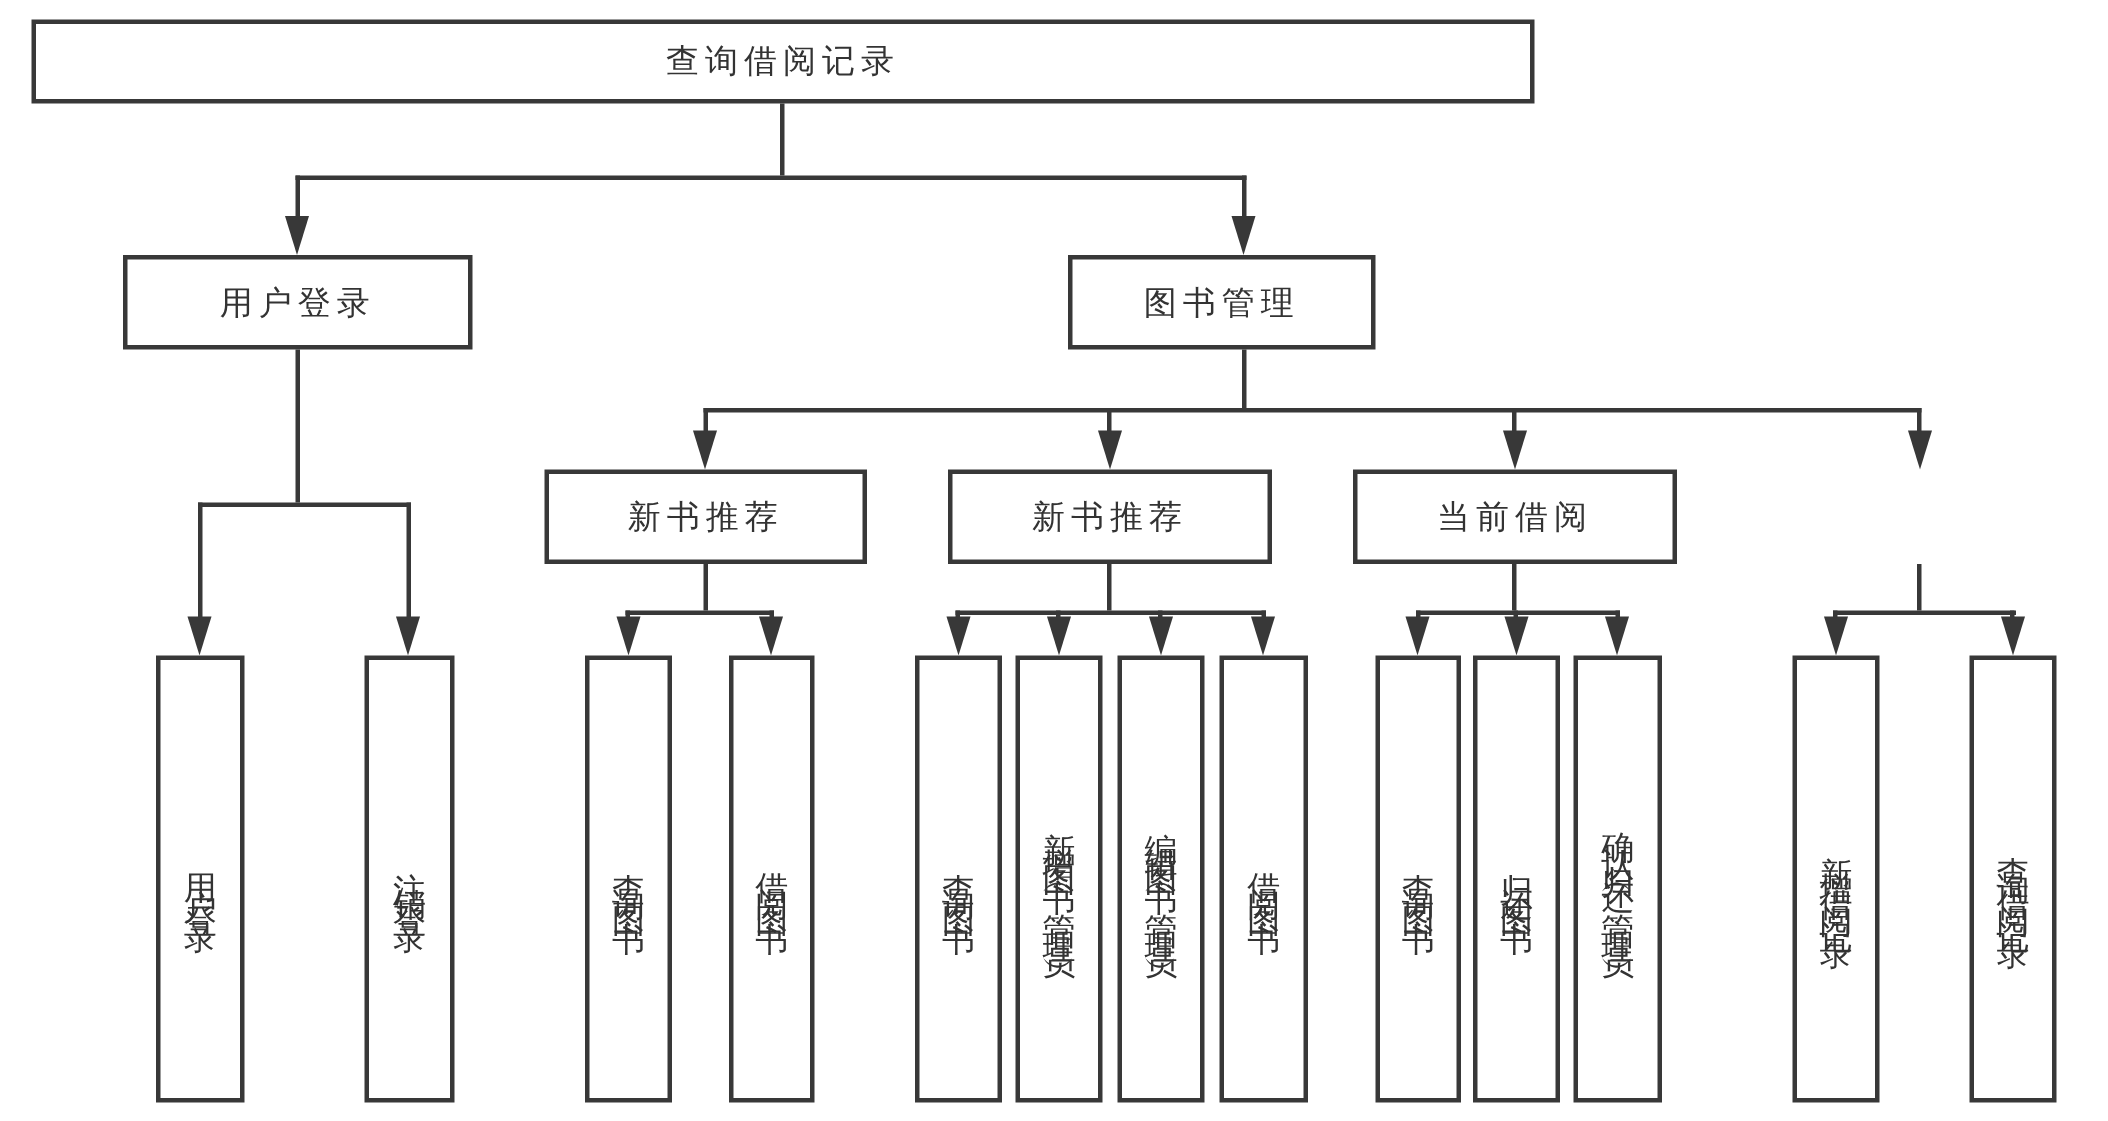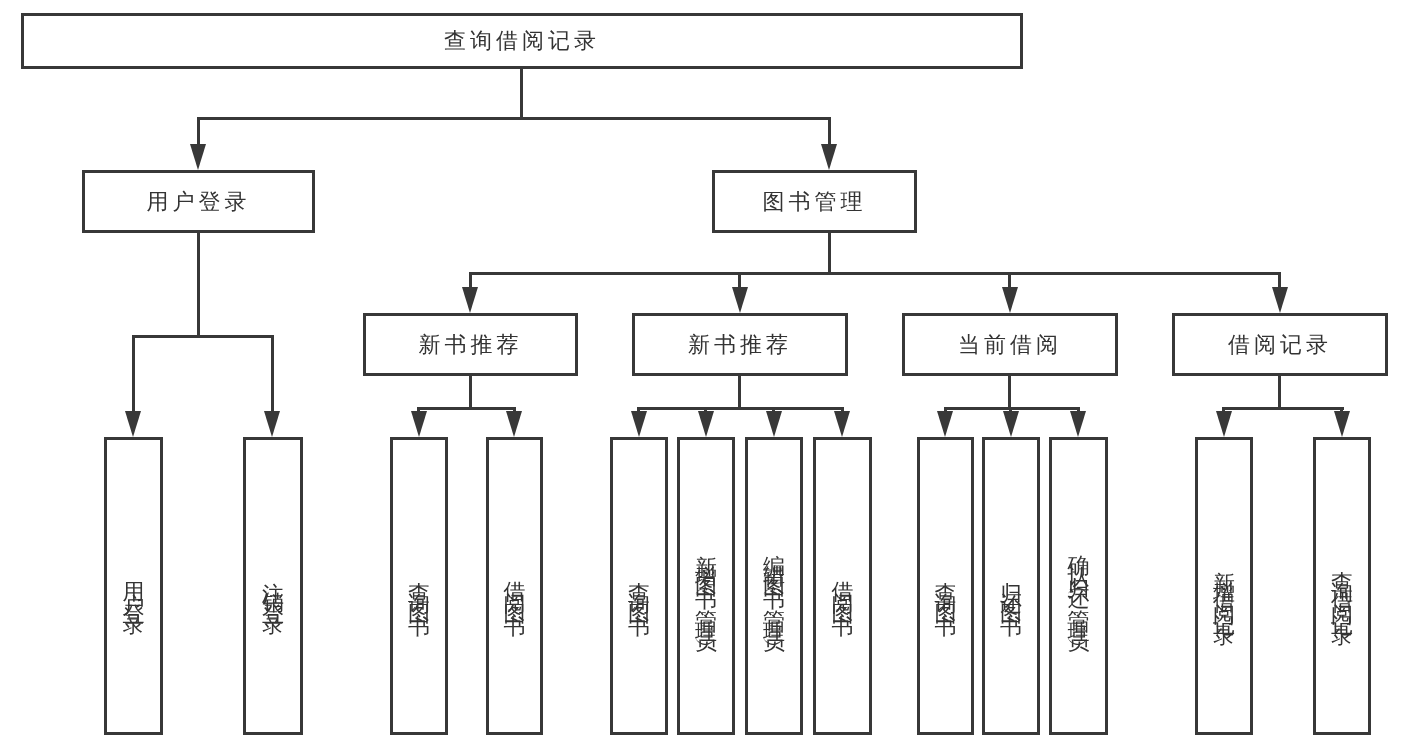--- a/index.html
+++ b/index.html
@@ -65,21 +65,20 @@
   <div class="vl" style="left:738px;top:272px;height:17px"></div>
   <div class="arr" style="left:732px;top:287px"></div>
   <div class="vl" style="left:1008px;top:272px;height:17px"></div>
   <div class="arr" style="left:1002px;top:287px"></div>
   <div class="vl" style="left:1278px;top:272px;height:17px"></div>
   <div class="arr" style="left:1272px;top:287px"></div>
 
   <div class="node hnode" style="left:363px;top:313px;width:215px;height:63px">新书推荐</div>
   <div class="node hnode" style="left:632px;top:313px;width:216px;height:63px">新书推荐</div>
   <div class="node hnode" style="left:902px;top:313px;width:216px;height:63px">当前借阅</div>
-  <div class="node hnode" style="left:1172px;top:313px;width:216px;height:63px">借阅记录</div>
 
   <div class="vl" style="left:469px;top:376px;height:31px"></div>
   <div class="hl" style="left:417px;top:407px;width:99px"></div>
   <div class="vl" style="left:417px;top:407px;height:6px"></div>
   <div class="arr" style="left:411px;top:411px"></div>
   <div class="vl" style="left:513px;top:407px;height:6px"></div>
   <div class="arr" style="left:506px;top:411px"></div>
 
   <div class="vl" style="left:738px;top:376px;height:31px"></div>
   <div class="hl" style="left:637px;top:407px;width:207px"></div>

